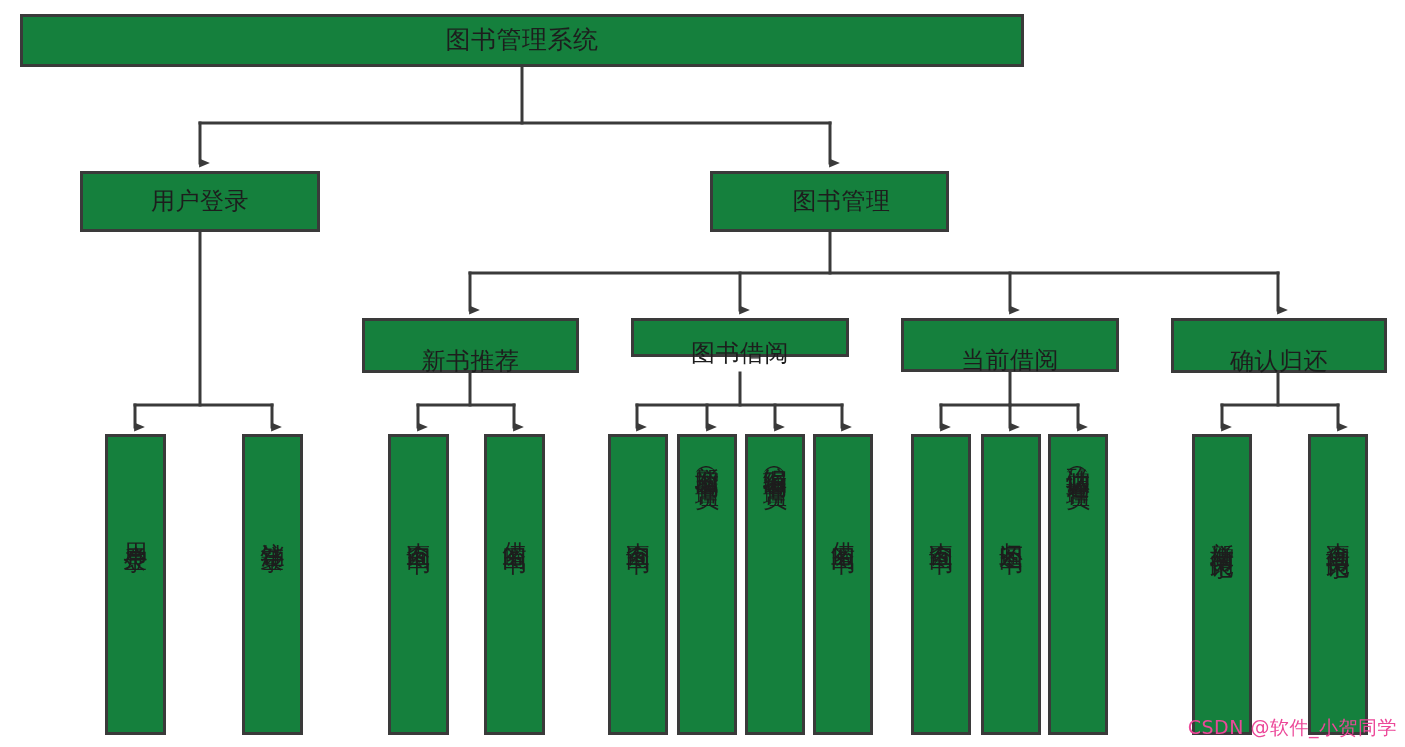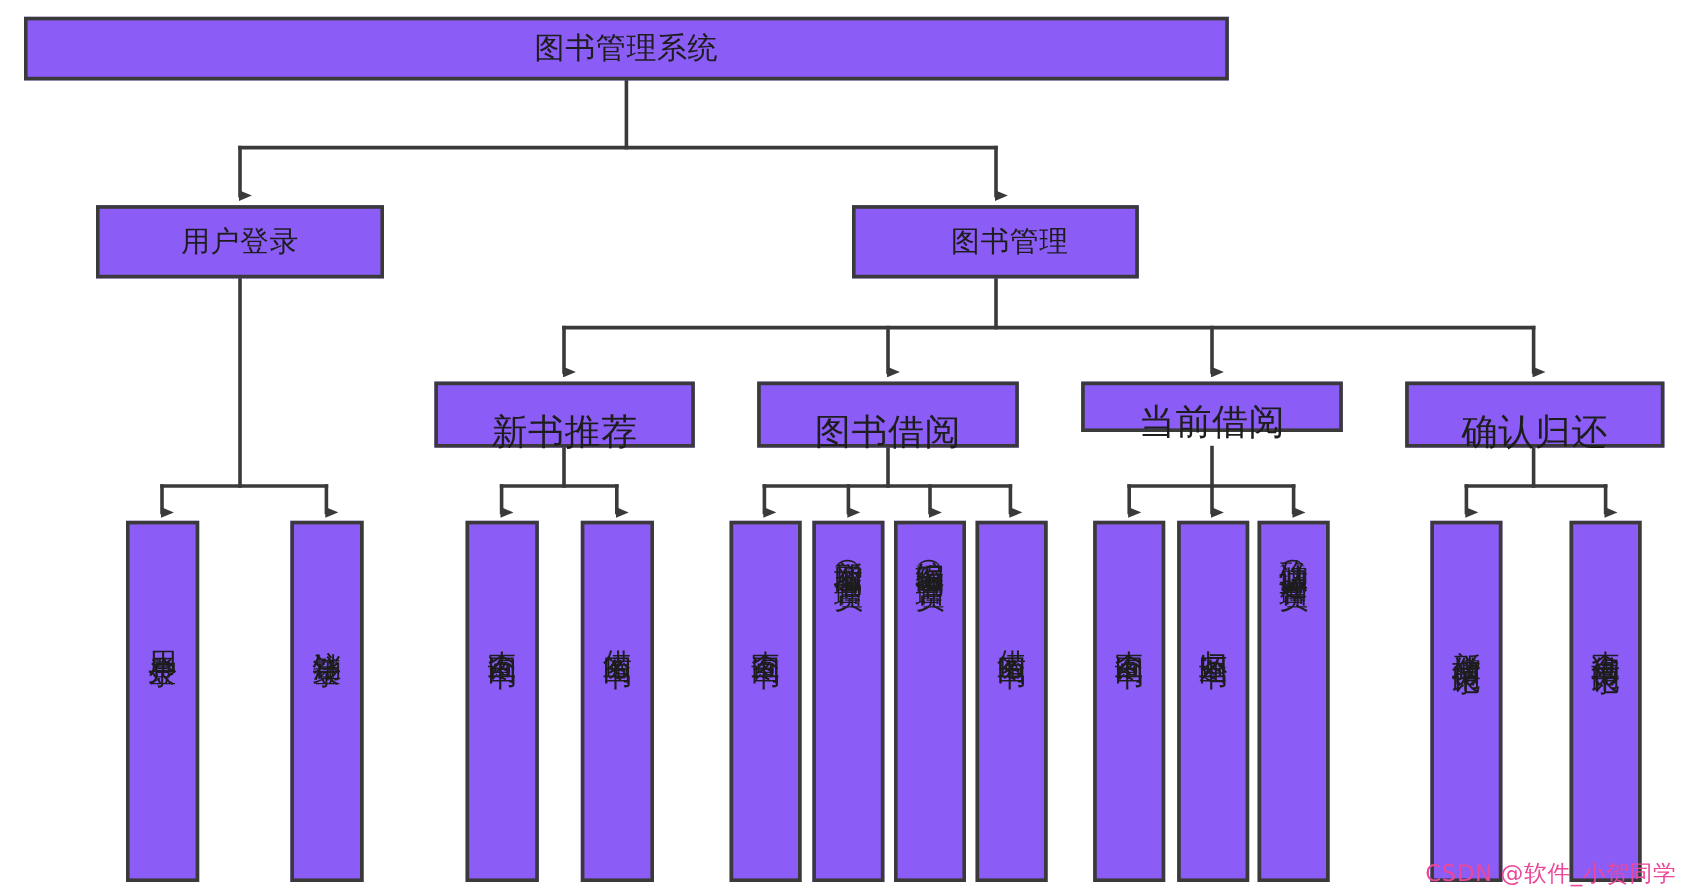--- a/index.html
+++ b/index.html
@@ -10,37 +10,37 @@
     font-family:"DejaVu Sans","Liberation Sans",sans-serif;
     overflow:hidden;
     position:relative;
   }
   #canvas{position:absolute;left:0;top:0;width:1405px;height:747px;}
   svg.lines{position:absolute;left:0;top:0;width:1405px;height:747px;pointer-events:none;}
 
   .node{
     position:absolute;
     box-sizing:border-box;
-    background:#8b5cf6;
+    background:#15803d;
     border:3px solid #3a3a3a;
     display:flex;
     align-items:center;
     justify-content:center;
     color:#1d1d1d;
     text-shadow:0 0 0 transparent;
   }
   .node .lbl{
     display:block;
     line-height:1.22;
     letter-spacing:0.5px;
     white-space:pre-line;
   }
   .node.root .lbl{font-size:25px;}
   .node.lvl1 .lbl{font-size:24px;}
-  .node.lvl2 .lbl{font-size:30px;margin-top:32px;}
+  .node.lvl2 .lbl{font-size:24px;margin-top:32px;}
 
   .node.leaf{
     border-width:3px;
     align-items:flex-start;
     justify-content:center;
     padding-top:0;
   }
   .node.leaf .lbl{
     writing-mode:vertical-rl;
     text-orientation:upright;
@@ -129,24 +129,24 @@
   <div class="node lvl1" style="left:80px;top:171px;width:240px;height:61px;">
     <span class="lbl">用户登录</span>
   </div>
   <div class="node lvl1" style="left:710px;top:171px;width:239px;height:61px;padding-left:24px;">
     <span class="lbl">图书管理</span>
   </div>
 
   <div class="node lvl2" style="left:362px;top:318px;width:217px;height:55px;">
     <span class="lbl">新书推荐</span>
   </div>
-  <div class="node lvl2" style="left:631px;top:318px;width:218px;height:55px;">
+  <div class="node lvl2" style="left:631px;top:318px;width:218px;height:39px;">
     <span class="lbl">图书借阅</span>
   </div>
-  <div class="node lvl2" style="left:901px;top:318px;width:218px;height:42px;font-family:Liberation Mono, monospace;">
+  <div class="node lvl2" style="left:901px;top:318px;width:218px;height:54px;">
     <span class="lbl">当前借阅</span>
   </div>
   <div class="node lvl2" style="left:1171px;top:318px;width:216px;height:55px;">
     <span class="lbl">确认归还</span>
   </div>
 
   <div class="node leaf mid" style="left:105px;top:434px;width:61px;height:301px;">
     <span class="lbl">用户登录</span>
   </div>
   <div class="node leaf mid" style="left:242px;top:434px;width:61px;height:301px;">

